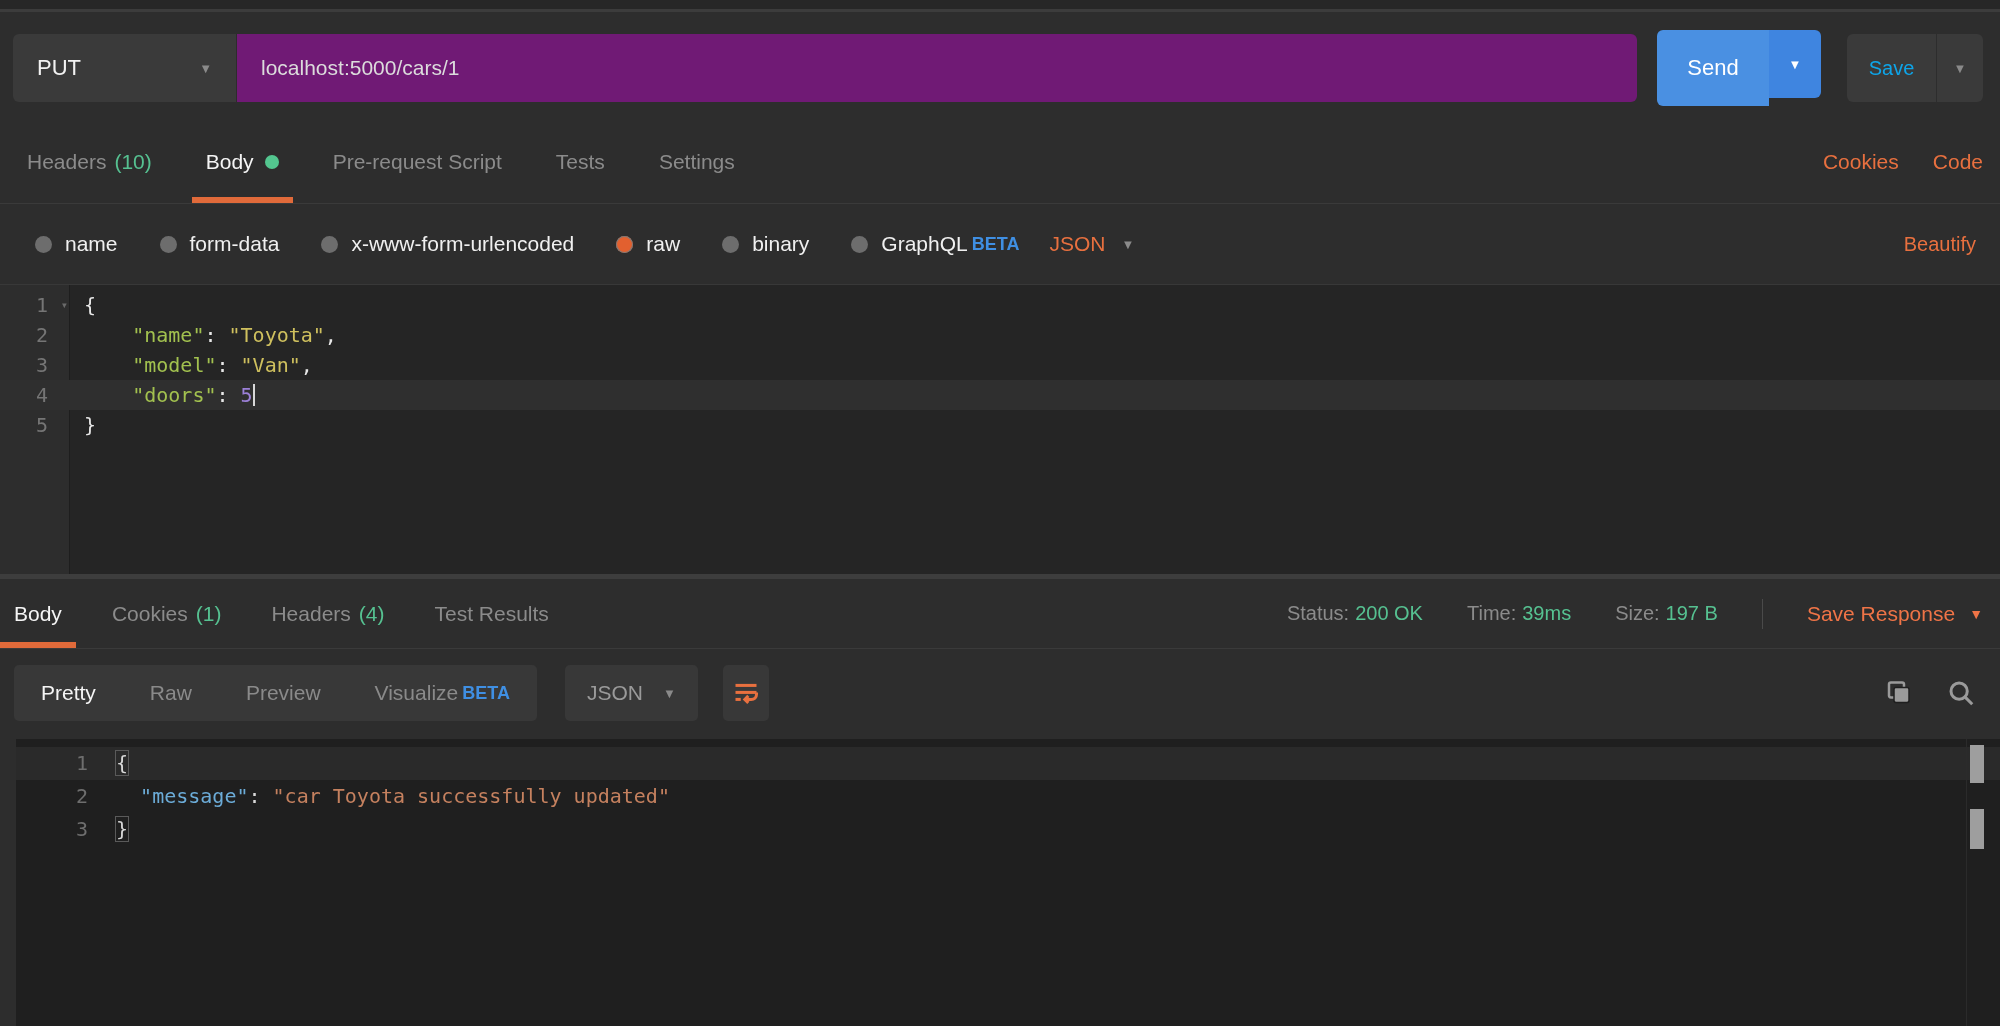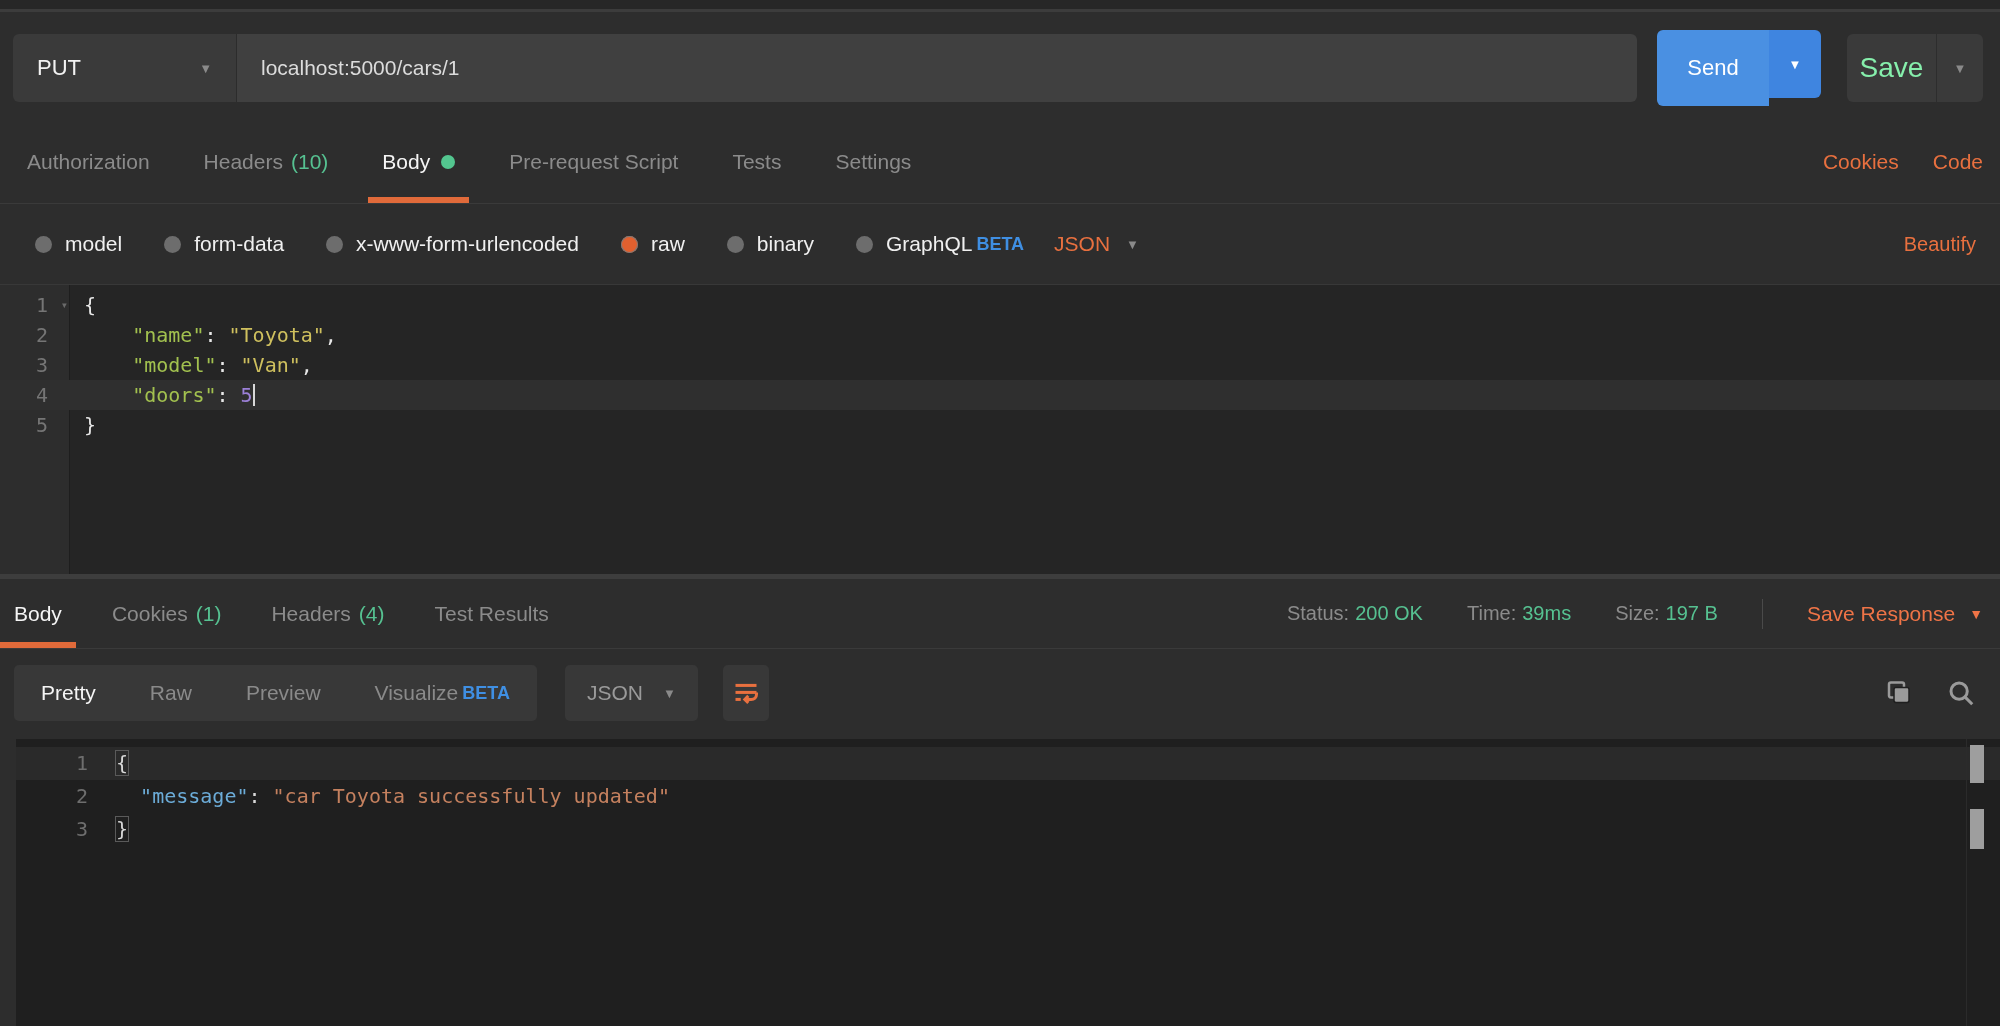--- a/index.html
+++ b/index.html
@@ -19,41 +19,41 @@
   
   .req-bar { display:flex; align-items:center; padding:18px 17px 14px 13px; flex:none;justify-content:flex-end; }
   .method-box {
     width:224px; height:68px; background:#3a3a3a; border-radius:6px 0 0 6px;
     display:flex; align-items:center; padding:0 24px; cursor:pointer;
     border-right:1px solid #2c2c2c;
   }
   .method-box .method { font-size:22px; color:#f2f2f2; }
   .caret { color:#8a8a8a; font-size:13px; margin-left:auto; }
   .url-box {
-    flex:1; height:68px; background:#404040; border-radius:0 6px 6px 0;
+    flex:1; height:68px; background:#701a75; border-radius:0 6px 6px 0;
     display:flex; align-items:center; padding:0 2px;
   }
   .url-box input {
     width:100%; background:transparent; border:none; outline:none;
     color:#dcdcdc; font-size:21px; font-family:"Liberation Sans",sans-serif; padding:0 22px;
   }
   .send-split { display:flex; margin-left:20px; flex:none; }
   .send-main {
     height:76px; width:112px; background:#4a90e2; color:#ffffff; font-size:22px;
     display:flex; align-items:center; justify-content:center;
     border:none; border-radius:6px 0 0 6px; cursor:pointer; font-family:inherit;
   }
   .send-caret {
     height:68px; width:52px; background:#3f85e0; border:none; border-radius:0 6px 6px 0;
     color:#fff; cursor:pointer; display:flex; align-items:center; justify-content:center;
   }
   .send-caret .caret { color:#ffffff; margin:0; }
   .save-split { display:flex; margin-left:26px; flex:none; }
   .save-main {
-    height:68px; width:90px; background:#3a3a3a; color:#86efac; font-size:28px;
+    height:68px; width:90px; background:#3a3a3a; color:#0ea5e9; font-size:20px;
     display:flex; align-items:center; justify-content:center;
     border:none; border-right:1px solid #2d2d2d; border-radius:6px 0 0 6px; cursor:pointer; font-family:inherit;
   }
   .save-caret {
     height:68px; width:46px; background:#3a3a3a; border:none; border-radius:0 6px 6px 0;
     cursor:pointer; display:flex; align-items:center; justify-content:center;
   }
   .save-caret .caret { margin:0; }
 
   
@@ -186,23 +186,20 @@
   <div class="save-split">
     <button class="save-main">Save</button>
     <button class="save-caret">
         <span class="caret">▼</span>
       </button>
   </div>
 </div>
 
 <div class="tabs-row">
   <div class="tab">
-      <span>Authorization</span>
-    </div>
-  <div class="tab">
       <span>Headers</span>
       <span class="count">(10)</span>
     </div>
   <div class="tab active">
       <span>Body</span>
       <span class="dot"></span>
     </div>
   <div class="tab">
       <span>Pre-request Script</span>
     </div>
@@ -214,21 +211,21 @@
     </div>
   <div class="tabs-right">
     <span class="link">Cookies</span>
     <span class="link">Code</span>
   </div>
 </div>
 
 <div class="bodytype-row">
   <div class="radio-opt">
     <span class="rb"></span>
-    <span class="rlabel">model</span>
+    <span class="rlabel">name</span>
   </div>
   <div class="radio-opt">
     <span class="rb"></span>
     <span class="rlabel">form-data</span>
   </div>
   <div class="radio-opt">
     <span class="rb"></span>
     <span class="rlabel">x-www-form-urlencoded</span>
   </div>
   <div class="radio-opt selected">

